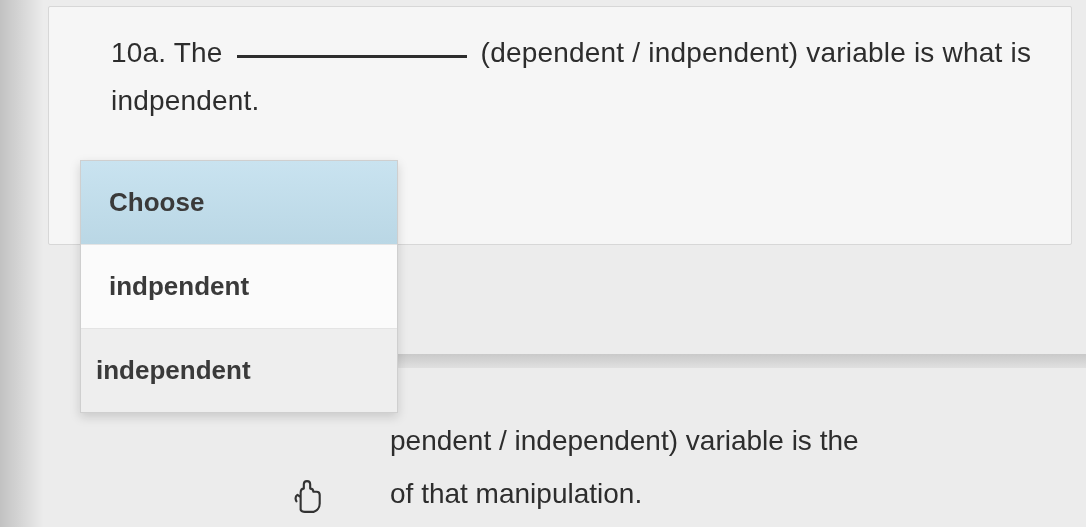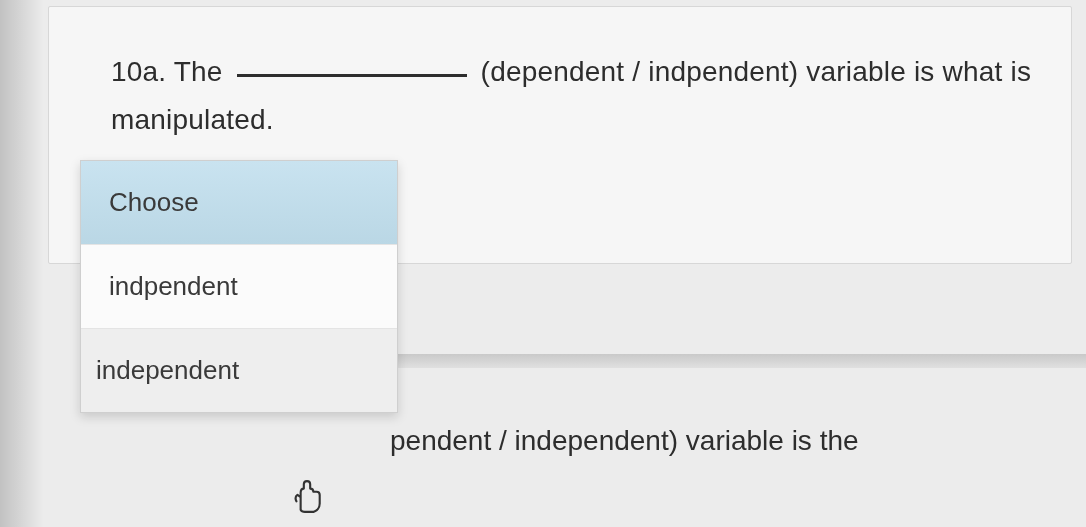--- a/index.html
+++ b/index.html
@@ -23,21 +23,20 @@
       border-radius: 2px;
       margin: 6px 14px 10px 48px;
       padding: 22px 34px 120px 62px;
       position: relative;
     }
     .qtext {
       line-height: 1.7;
       letter-spacing: 0.2px;
       font-weight: 500;
       color: #2d2d2d;
-      margin-top: 19px;
     }
     .blank {
       display: inline-block;
       border-bottom: 3px solid #2d2d2d;
       width: 230px;
       vertical-align: baseline;
       margin: 0 6px;
       position: relative;
       top: -4px;
     }
@@ -51,21 +50,21 @@
       box-shadow: 0 4px 10px rgba(0,0,0,0.15);
       z-index: 10;
     }
     .dd-option {
       padding: 26px 28px;
       font-size: 26px;
       color: #3a3a3a;
       border-bottom: 1px solid #e4e4e4;
       cursor: pointer;
       background: #fbfbfb;
-      font-weight: 400;
+      font-weight: 700;
     }
     .dd-option.placeholder {
       background: linear-gradient(#c9e3f0, #bad7e5);
       color: #3a3a3a;
     }
     .dd-option.hovered {
       background: #eeeeee;
     }
     .dd-option:last-child {
       border-bottom: none;
@@ -114,28 +113,29 @@
 
 <div class="shadow-left"></div>
 
 <div class="card">
   <div class="qtext">
     <span>10a.</span>
     <span>The</span>
     <span class="blank"></span>
     <span>(dependent / indpendent) variable is what is</span>
     <br>
-    <span>manipulated.</span>
+    <span>indpendent.</span>
   </div>
 </div>
 
 <div class="divider-bar"></div>
 
 <div class="second-visible">
   <span>pendent / independent) variable is the</span><br>
+  <span>of that manipulation.</span>
 </div>
 
 <div class="dropdown">
   <div class="dd-option placeholder">Choose</div>
   <div class="dd-option">indpendent</div>
   <div class="dd-option hovered">independent</div>
 </div>
 
 <div class="cursor-icon">
   <svg viewBox="0 0 32 34">

